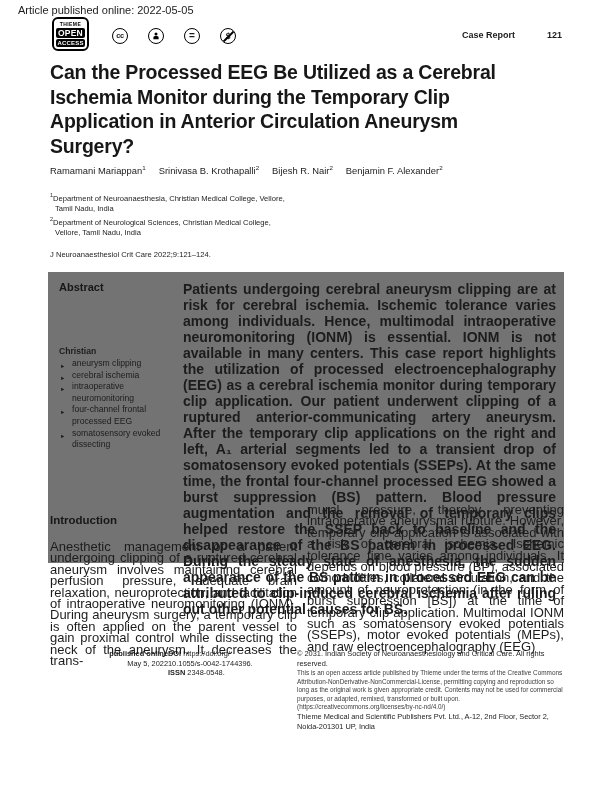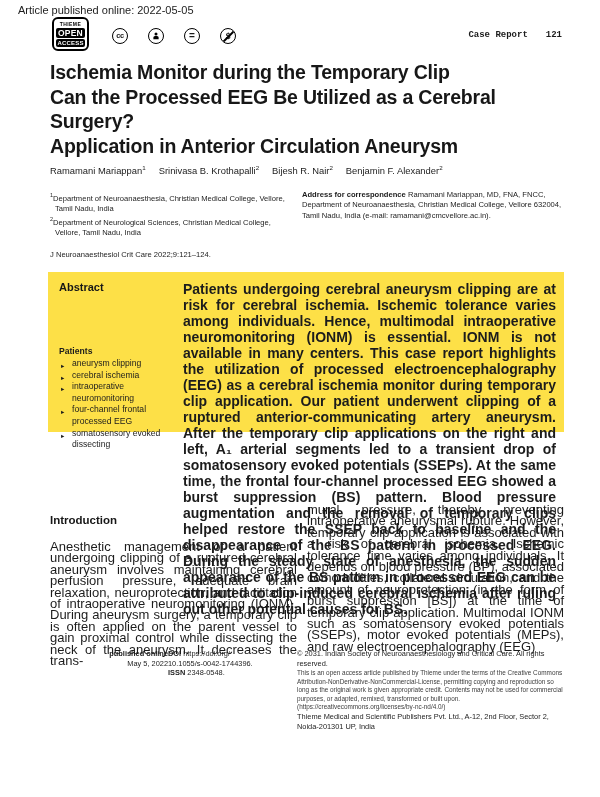--- a/index.html
+++ b/index.html
@@ -25,41 +25,41 @@
 
   
   .cc-row { position:absolute; top:28px; left:112px; display:flex; gap:20px; }
   .cc-badge { position:relative; width:16px; height:16px; border:1.6px solid #000; border-radius:50%;
     display:flex; align-items:center; justify-content:center; font-weight:bold; background:#fff; overflow:hidden; }
   .cc-cc { font-size:7.5px; letter-spacing:-.5px; padding-bottom:1px; }
   .cc-nd { font-size:10px; padding-bottom:1px; }
   .cc-nc { font-size:8.5px; }
   .cc-nc::after { content:""; position:absolute; left:-2px; top:6.3px; width:20px; height:1.5px; background:#000; transform:rotate(-45deg); }
 
-  .header-right { position:absolute; top:30px; right:38px; display:flex; gap:18px; font-size:9px; font-weight:bold; color:#1c1c1c;font-family:Liberation Mono, monospace; }
+  .header-right { position:absolute; top:30px; right:38px; display:flex; gap:32px; font-size:9px; font-weight:bold; color:#1c1c1c; }
 
   
   .title { position:absolute; top:60px; left:50px; width:470px;
     font-size:19.5px; font-weight:bold; line-height:24.5px; letter-spacing:-.2px; color:#171717; }
   .authors { position:absolute; top:164px; left:50px; width:500px; font-size:9.4px; }
   .author { margin-right:13px; }
   .author sup { font-size:6.2px; }
 
   
   .aff-row { position:absolute; top:190px; left:50px; width:515px; display:flex; }
   .aff-col { width:240px; font-size:7.6px; line-height:10.4px; }
   .aff { padding-left:5px; text-indent:-5px; }
   .aff sup { font-size:5.5px; }
   .corr-col { margin-left:12px; width:263px; font-size:7.6px; line-height:10.4px; }
 
   .citation { position:absolute; top:250px; left:50px; font-size:7.6px; }
 
   
-  .abstract-box { position:absolute; top:272px; left:48px; width:516px; height:160px;
-    background:#fde047; padding:9px 8px 8px 11px; display:flex; }
+  .abstract-box { position:absolute; top:272px; left:48px; width:516px; height:291px;
+    background:#737373; padding:9px 8px 8px 11px; display:flex; }
   .abs-left { width:112px; flex:none; margin-right:12px; }
   .abs-heading { font-size:11px; font-weight:bold; color:#171717; }
   .kw-block { margin-top:53px; }
   .kw-heading { font-size:8.6px; font-weight:bold; }
   .kw-list { list-style:none; margin-top:2px; }
   .kw-item { position:relative; padding-left:13px; font-size:8.6px; line-height:11.6px; }
   .kw-bullet { position:absolute; left:1px; top:3px; font-size:5.5px; }
   .abs-text { flex:1; font-size:14px; line-height:16px; text-align:justify; color:#1c1c1c;font-weight:bold; }
 
   
@@ -100,43 +100,42 @@
     <span class="cc-badge cc-nd">=</span>
     <span class="cc-badge cc-nc">$</span>
   </div>
 
   <div class="header-right">
     <span>Case Report</span>
     <span>121</span>
   </div>
 
   <div class="title">
+      <div>Can the Processed EEG Be Utilized as a Cerebral</div>
       <div>Ischemia Monitor during the Temporary Clip</div>
-      <div>Can the Processed EEG Be Utilized as a Cerebral</div>
+      <div>Application in Anterior Circulation Aneurysm</div>
       <div>Surgery?</div>
-      <div>Application in Anterior Circulation Aneurysm</div>
     </div>
 
   <div class="authors"><span class="author">Ramamani Mariappan<sup>1</sup></span><span class="author">Srinivasa B. Krothapalli<sup>2</sup></span><span class="author">Bijesh R. Nair<sup>2</sup></span><span class="author">Benjamin F. Alexander<sup>2</sup></span></div>
 
   <div class="aff-row">
     <div class="aff-col">
         <div class="aff"><sup>1</sup>Department of Neuroanaesthesia, Christian Medical College, Vellore, Tamil Nadu, India</div>
         <div class="aff"><sup>2</sup>Department of Neurological Sciences, Christian Medical College, Vellore, Tamil Nadu, India</div>
       </div>
-    <div class="corr-col"><span class="b">Address for correspondence</span><span> Ramamani Mariappan, MD, FNA, FNCC, Department of Neuroanaesthesia, Christian Medical College, Vellore 632004, Tamil Nadu, India (e-mail: ramamani@cmcvellore.ac.in).</span></div>
   </div>
 
   <div class="citation">J Neuroanaesthesiol Crit Care 2022;9:121–124.</div>
 
   <div class="abstract-box">
     <div class="abs-left">
       <div class="abs-heading">Abstract</div>
       <div class="kw-block">
-        <div class="kw-heading">Patients</div>
+        <div class="kw-heading">Christian</div>
         <ul class="kw-list">
             <li class="kw-item"><span class="kw-bullet">►</span><span>aneurysm clipping</span></li>
             <li class="kw-item"><span class="kw-bullet">►</span><span>cerebral ischemia</span></li>
             <li class="kw-item"><span class="kw-bullet">►</span><span>intraoperative neuromonitoring</span></li>
             <li class="kw-item"><span class="kw-bullet">►</span><span>four-channel frontal processed EEG</span></li>
             <li class="kw-item"><span class="kw-bullet">►</span><span>somatosensory evoked dissecting</span></li>
           </ul>
       </div>
     </div>
     <div class="abs-text">Patients undergoing cerebral aneurysm clipping are at risk for cerebral ischemia. Ischemic tolerance varies among individuals. Hence, multimodal intraoperative neuromonitoring (IONM) is essential. IONM is not available in many centers. This case report highlights the utilization of processed electroencephalography (EEG) as a cerebral ischemia monitor during temporary clip application. Our patient underwent clipping of a ruptured anterior-communicating artery aneurysm. After the temporary clip applications on the right and left, A₁ arterial segments led to a transient drop of somatosensory evoked potentials (SSEPs). At the same time, the frontal four-channel processed EEG showed a burst suppression (BS) pattern. Blood pressure augmentation and the removal of temporary clips helped restore the SSEP back to baseline and the disappearance of the BS pattern in processed EEG. During the steady state of anesthesia, the sudden appearance of the BS pattern in processed EEG can be attributed to clip-induced cerebral ischemia after ruling out other potential causes for BS.</div>

